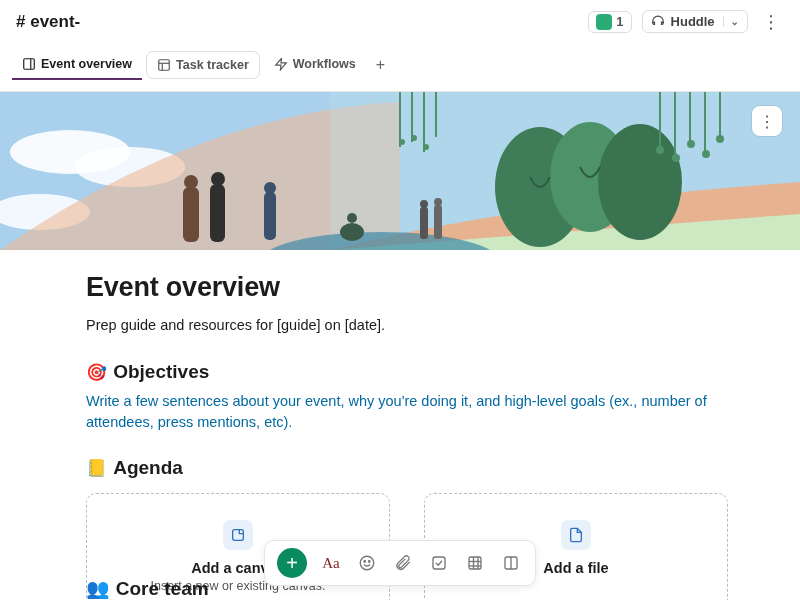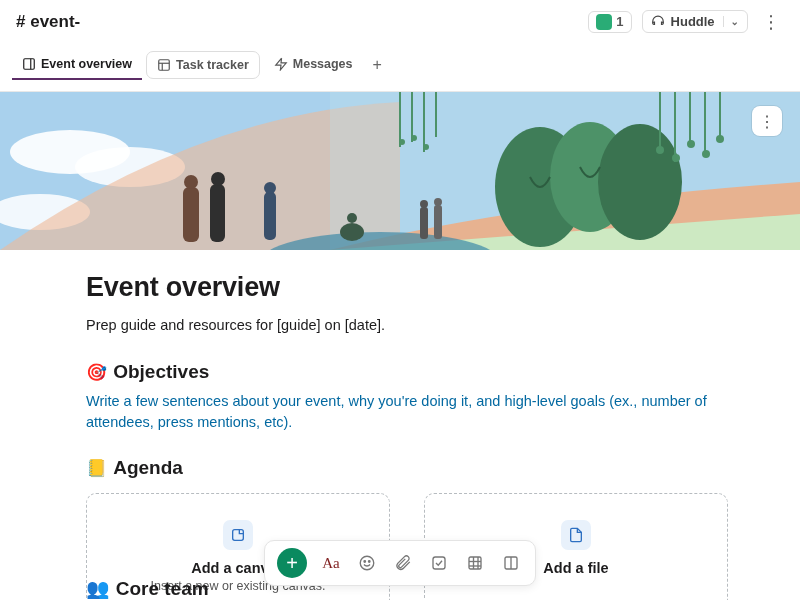--- a/index.html
+++ b/index.html
@@ -96,21 +96,21 @@
         </svg>
     </span>
     <span>Task tracker</span>
   </div>
   <div class="tab">
     <span class="t-icon">
       <svg width="14" height="14" viewBox="0 0 24 24" fill="none" stroke="currentColor" stroke-width="2">
           <polyline points="13 2 3 14 12 14 11 22 21 10 12 10 13 2"></polyline>
         </svg>
     </span>
-    <span>Messages</span>
+    <span>Workflows</span>
   </div>
   <div class="plus-tab">+</div>
 </div>
 
 <div class="banner">
   <svg viewBox="0 0 800 158" preserveAspectRatio="xMidYMid slice">
 
     <rect width="800" height="158" fill="#a9d1ed"></rect>
 
     <ellipse cx="70" cy="60" rx="60" ry="22" fill="#ffffff" opacity="0.9"></ellipse>

